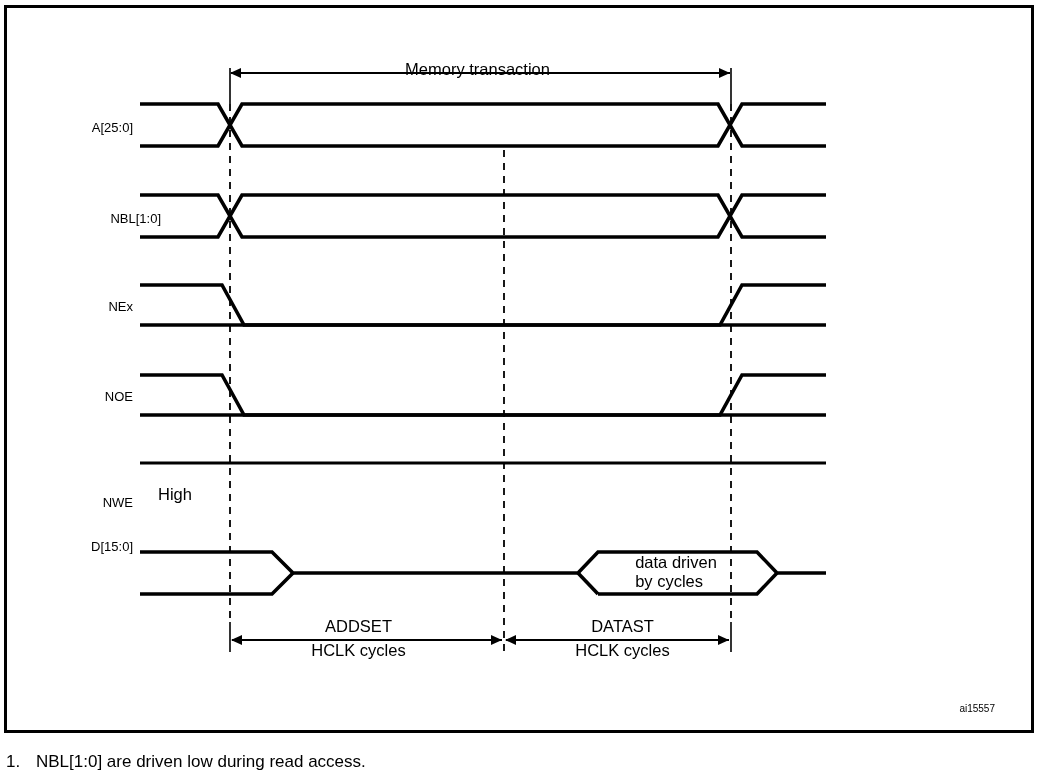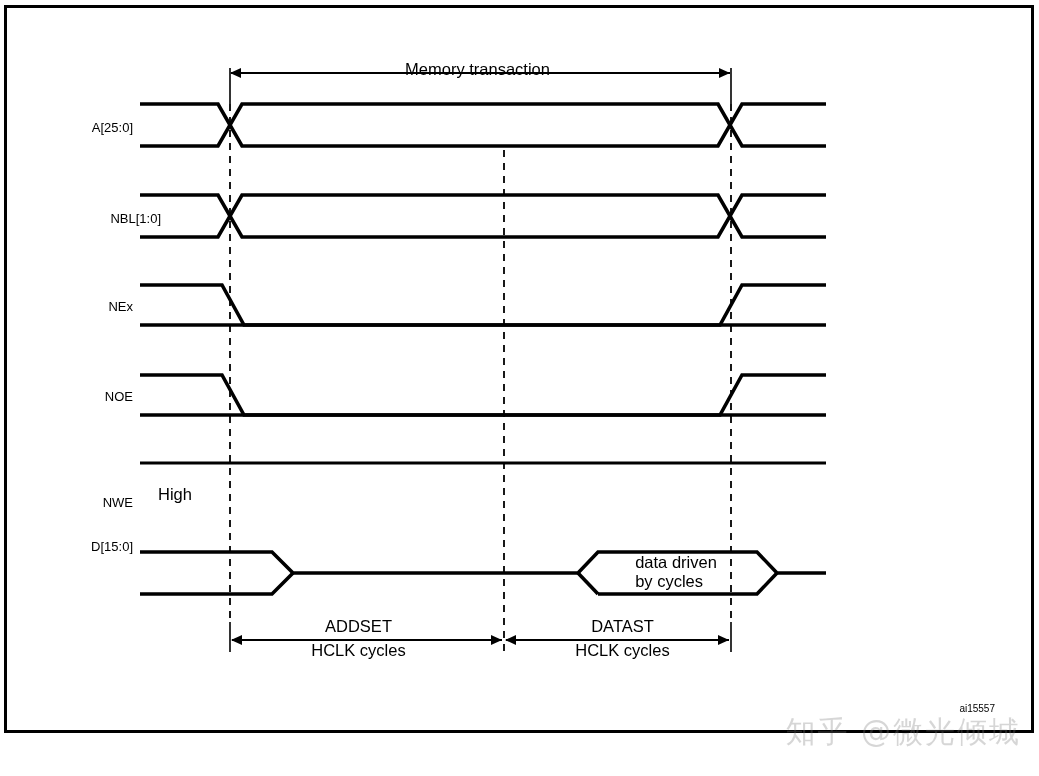--- a/index.html
+++ b/index.html
@@ -184,16 +184,18 @@
   </div>
 
   <div class="anno center" style="left:355px; top:617px;">ADDSET</div>
   <div class="anno center" style="left:355px; top:641px;">HCLK cycles</div>
 
   <div class="anno center" style="left:619px; top:617px;">DATAST</div>
   <div class="anno center" style="left:619px; top:641px;">HCLK cycles</div>
 
   <div id="fig-id">ai15557</div>
 
-  <div id="watermark">知乎 @微光倾城</div>
-
+
+  <div id="footnote">
+    <span class="fn-num">1.</span><span>NBL[1:0] are driven low during read access.</span>
+  </div>
 
 </div>
 
 </body></html>

